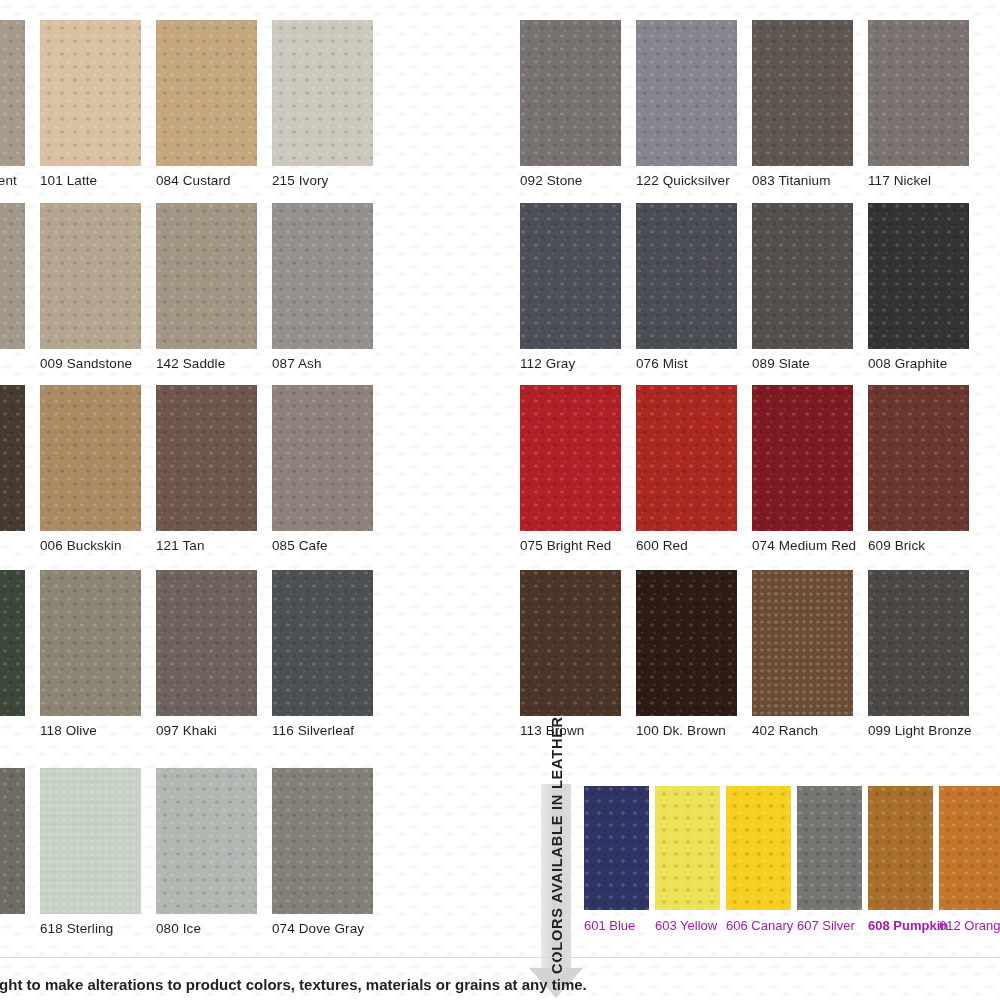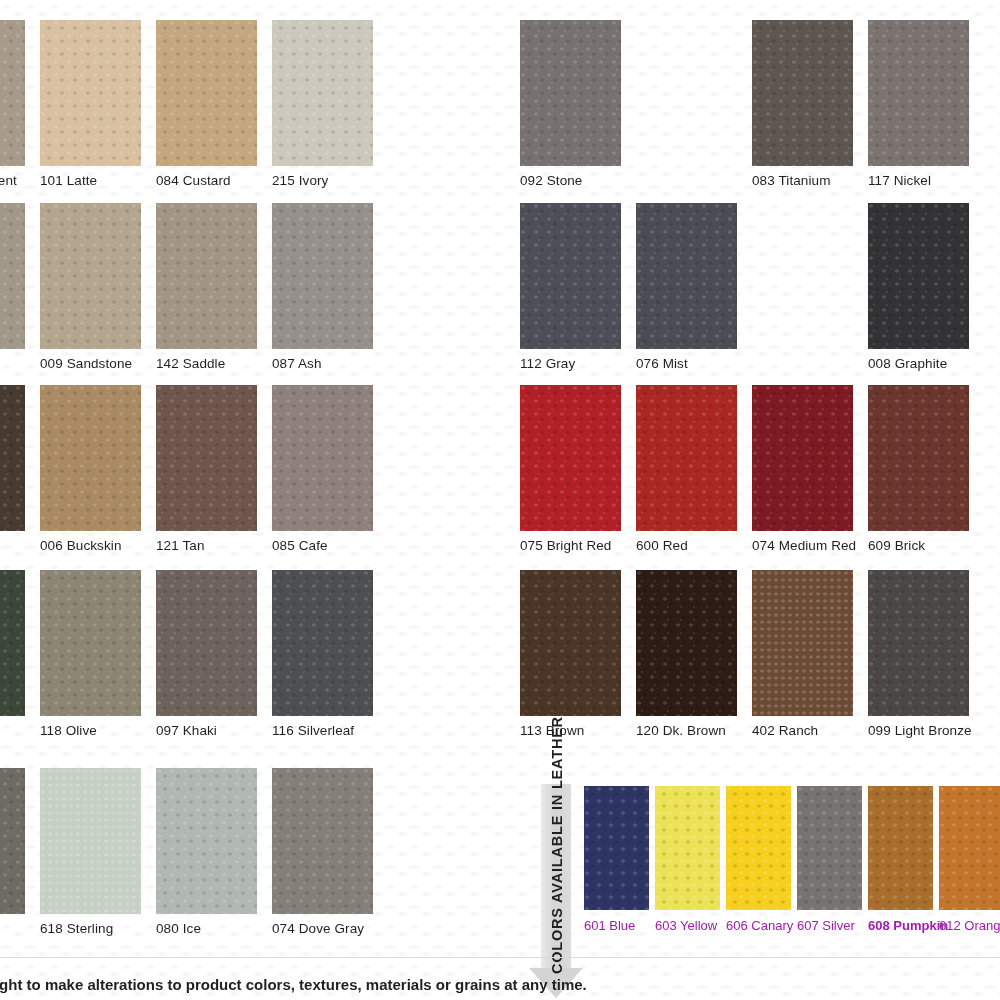--- a/index.html
+++ b/index.html
@@ -297,38 +297,46 @@
         </div>
       </div>
     </div>
 
   <div class="panel" id="panel-leather">
       <div class="swatch-row r0">
         <div class="swatch-cell c0">
           <div class="swatch-chip" style="background-color: rgb(119, 114, 111);"></div>
           <div class="swatch-label">092 Stone</div>
         </div>
+        <div class="swatch-cell c1">
+          <div class="swatch-chip" style="background-color: rgb(133, 133, 143);"></div>
+          <div class="swatch-label">122 Quicksilver</div>
+        </div>
         <div class="swatch-cell c2">
           <div class="swatch-chip" style="background-color: rgb(94, 86, 79);"></div>
           <div class="swatch-label">083 Titanium</div>
         </div>
         <div class="swatch-cell c3">
           <div class="swatch-chip" style="background-color: rgb(122, 115, 111);"></div>
           <div class="swatch-label">117 Nickel</div>
         </div>
       </div>
       <div class="swatch-row r1">
         <div class="swatch-cell c0">
           <div class="swatch-chip" style="background-color: rgb(76, 79, 87);"></div>
           <div class="swatch-label">112 Gray</div>
         </div>
         <div class="swatch-cell c1">
           <div class="swatch-chip" style="background-color: rgb(75, 77, 85);"></div>
           <div class="swatch-label">076 Mist</div>
         </div>
+        <div class="swatch-cell c2">
+          <div class="swatch-chip" style="background-color: rgb(85, 79, 76);"></div>
+          <div class="swatch-label">089 Slate</div>
+        </div>
         <div class="swatch-cell c3">
           <div class="swatch-chip" style="background-color: rgb(51, 51, 53);"></div>
           <div class="swatch-label">008 Graphite</div>
         </div>
       </div>
       <div class="swatch-row r2">
         <div class="swatch-cell c0">
           <div class="swatch-chip" style="background-color: rgb(176, 32, 38);"></div>
           <div class="swatch-label">075 Bright Red</div>
         </div>
@@ -345,21 +353,21 @@
           <div class="swatch-label">609 Brick</div>
         </div>
       </div>
       <div class="swatch-row r3">
         <div class="swatch-cell c0">
           <div class="swatch-chip" style="background-color: rgb(75, 53, 39);"></div>
           <div class="swatch-label">113 Brown</div>
         </div>
         <div class="swatch-cell c1">
           <div class="swatch-chip" style="background-color: rgb(45, 27, 21);"></div>
-          <div class="swatch-label">120 Dk. Brown</div>
+          <div class="swatch-label">100 Dk. Brown</div>
         </div>
         <div class="swatch-cell c2">
           <div class="swatch-chip coarse" style="background-color: rgb(107, 75, 51);"></div>
           <div class="swatch-label">402 Ranch</div>
         </div>
         <div class="swatch-cell c3">
           <div class="swatch-chip" style="background-color: rgb(74, 71, 68);"></div>
           <div class="swatch-label">099 Light Bronze</div>
         </div>
       </div>

